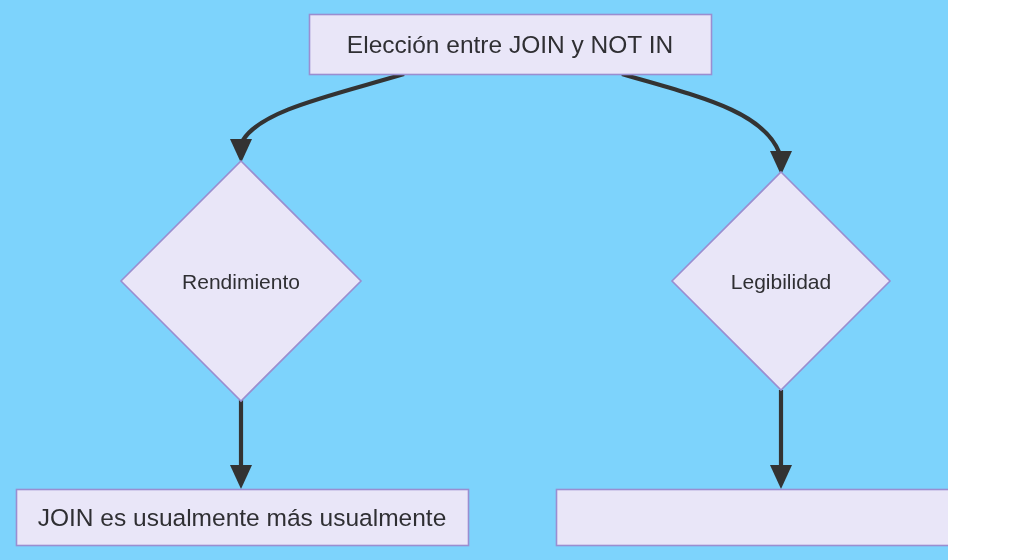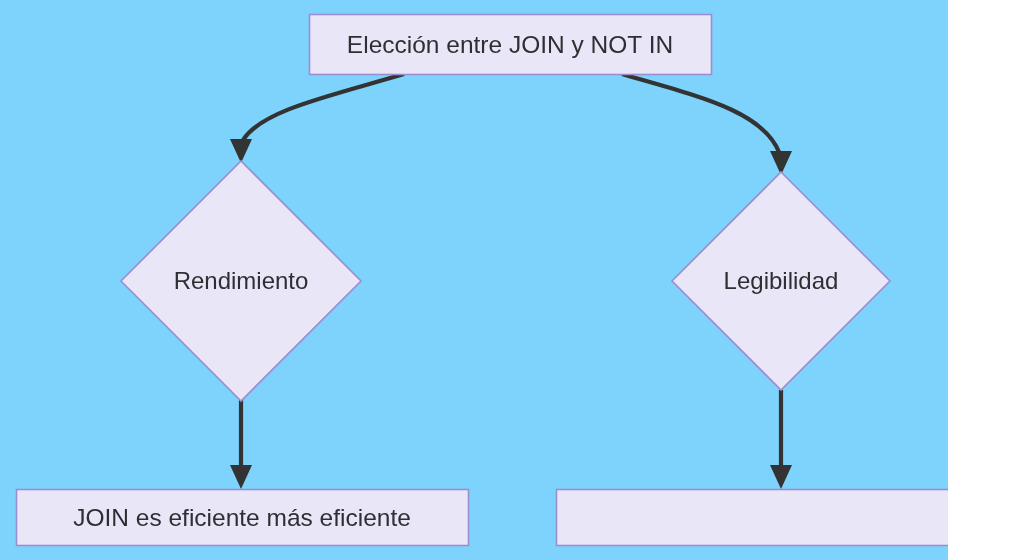--- a/index.html
+++ b/index.html
@@ -44,21 +44,21 @@
     white-space: nowrap;
     font-family: "Liberation Sans", "DejaVu Sans", sans-serif;
     line-height: 1;
     transform: translate(-50%, -50%);
     pointer-events: none;
   }
   .label-box {
     font-size: 24.5px;
   }
   .label-diamond {
-    font-size: 24px;
+    font-size: 21px;
   }
 </style>
 </head>
 <body>
 
 <div id="diagram-root">
 
   <svg id="flow-svg" viewBox="0 0 1024 560">
 
     <g>
@@ -89,16 +89,16 @@
       <rect class="node-shape" x="556.5" y="489.5" width="452" height="56"></rect>
     </g>
   </svg>
 
   <div class="node-label label-box" style="left:510px; top:45px;">Elección entre JOIN y NOT IN</div>
 
   <div class="node-label label-diamond" style="left:241px; top:281px;">Rendimiento</div>
 
   <div class="node-label label-diamond" style="left:781px; top:281px;text-align:center;">Legibilidad</div>
 
-  <div class="node-label label-box" style="left:242px; top:518px;">JOIN es eficiente más eficiente</div>
+  <div class="node-label label-box" style="left:242px; top:518px;">JOIN es usualmente más usualmente</div>
 
 
 </div>
 
 </body></html>

